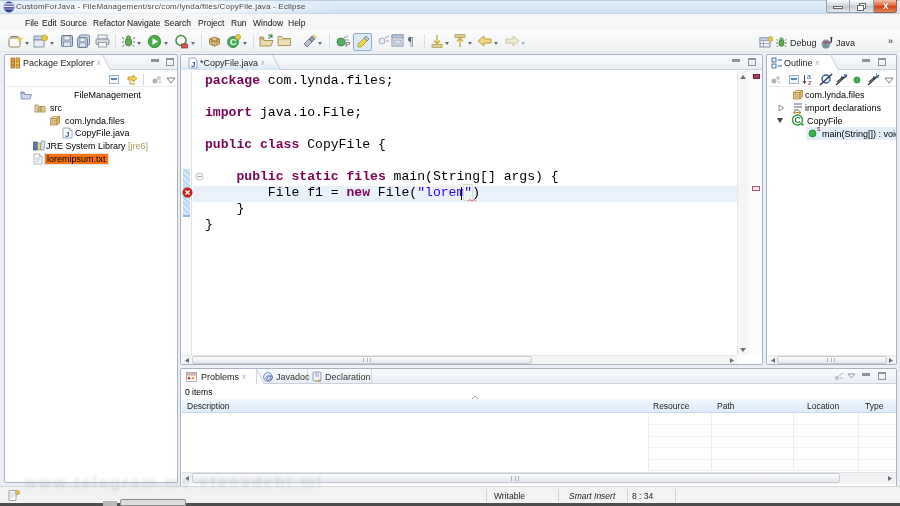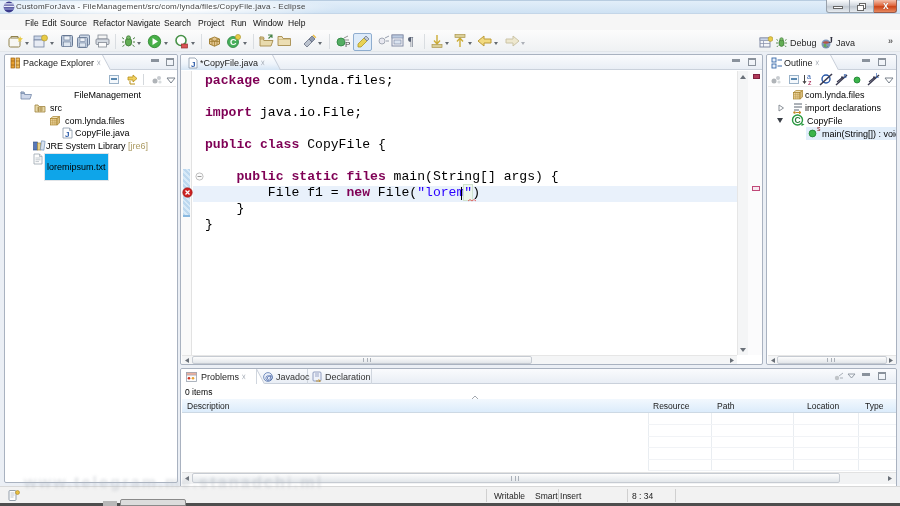--- a/index.html
+++ b/index.html
@@ -305,21 +305,21 @@
         <rect x="4.5" y="3" width="3.4" height="7" fill="#e8d088" stroke="#a08430" stroke-width="0.6"></rect>
         <rect x="7.9" y="1" width="3.6" height="9" fill="#d8e2f0" stroke="#6888b0" stroke-width="0.6" transform="rotate(8 9.7 5.5)"></rect>
       </svg>
     <div class="treerow" style="left:41px;top:86px;">JRE System Library <span style="color:#ab9a62;">[jre6]</span></div>
 
     <svg class="icon" style="left:28px;top:98px;" width="10" height="12" viewBox="0 0 10 12">
         <path d="M1 1 L6.5 1 L9 3.5 L9 11 L1 11 Z" fill="#fdfdfd" stroke="#9aa4ae" stroke-width="0.8"></path>
         <path d="M6.5 1 L6.5 3.5 L9 3.5" fill="none" stroke="#9aa4ae" stroke-width="0.7"></path>
         <path d="M2.5 5 L7.5 5 M2.5 6.8 L7.5 6.8 M2.5 8.6 L6 8.6" stroke="#a8b2ba" stroke-width="0.7"></path>
       </svg>
-    <div class="treerow" style="left:39px;top:99px;background:#0ea5e9;border:1px solid #e0e4e8;padding:8px 2px;margin-top:-1px;">loremipsum.txt</div>
+    <div class="treerow" style="left:39px;top:99px;background:#f97316;border:1px solid #e0e4e8;padding:0 2px;margin-top:-1px;">loremipsum.txt</div>
   </div>
 </div>
 
 <div class="panel" id="editorpanel" style="left:180px;top:54px;width:583px;height:311px;">
   <div class="tabrow"></div>
   <div class="tab" style="left:0;width:86px;background:linear-gradient(#fefefe,#eef4fb 60%,#d5e5f4);"></div>
   <div class="tabd" style="left:82px;background:linear-gradient(#fefefe,#eef4fb 60%,#d5e5f4);"></div>
   <svg class="abs" style="left:7px;top:2px;z-index:4;" width="10" height="12" viewBox="0 0 10 12">
       <path d="M1 1 L7 1 L9 3 L9 11 L1 11 Z" fill="#fff" stroke="#8898a8" stroke-width="0.8"></path>
       <text x="3" y="9.5" font-size="8" font-weight="bold" fill="#2858a8" font-family="Liberation Sans">J</text>
@@ -556,21 +556,21 @@
   </div>
 </div>
 
 <div class="abs" id="statusbar" style="left:0;top:486px;width:900px;height:17px;background:#f2f2f2;border-top:1px solid #d8d8d8;">
   <svg class="abs" style="left:8px;top:2px;" width="12" height="13" viewBox="0 0 12 13">
       <rect x="1" y="1.5" width="7" height="10" rx="1" fill="#fdfdfd" stroke="#8894a2" stroke-width="0.9"></rect>
       <path d="M2.5 4 L6.5 4 M2.5 6 L6.5 6 M2.5 8 L5.5 8" stroke="#a8b0ba" stroke-width="0.7"></path>
       <circle cx="9.5" cy="3.5" r="2" fill="#e8c040" stroke="#a8842a" stroke-width="0.6"></circle>
     </svg>
   <span class="sbtxt" style="left:494px;">Writable</span>
-  <span class="sbtxt" style="left:535px;">Smart Insert</span>
+  <span class="sbtxt" style="left:569px;font-style:italic;">Smart Insert</span>
   <span class="sbtxt" style="left:632px;">8 : 34</span>
   <div class="abs" style="left:486px;top:2px;width:1px;height:13px;background:#d0d0d0;"></div>
   <div class="abs" style="left:558px;top:2px;width:1px;height:13px;background:#d0d0d0;"></div>
   <div class="abs" style="left:627px;top:2px;width:1px;height:13px;background:#d0d0d0;"></div>
   <div class="abs" style="left:675px;top:2px;width:1px;height:13px;background:#d0d0d0;"></div>
 </div>
 <div class="abs" style="left:0;top:503px;width:900px;height:3px;background:#4e4e4e;"></div>
 <div class="abs" style="left:120px;top:499px;width:66px;height:7px;background:#dcdcdc;border:1px solid #8a8a8a;border-radius:2px 2px 0 0;z-index:11;"></div>
 <div class="abs" style="left:103px;top:501px;width:14px;height:5px;background:#b8b8b8;z-index:11;"></div>
 

